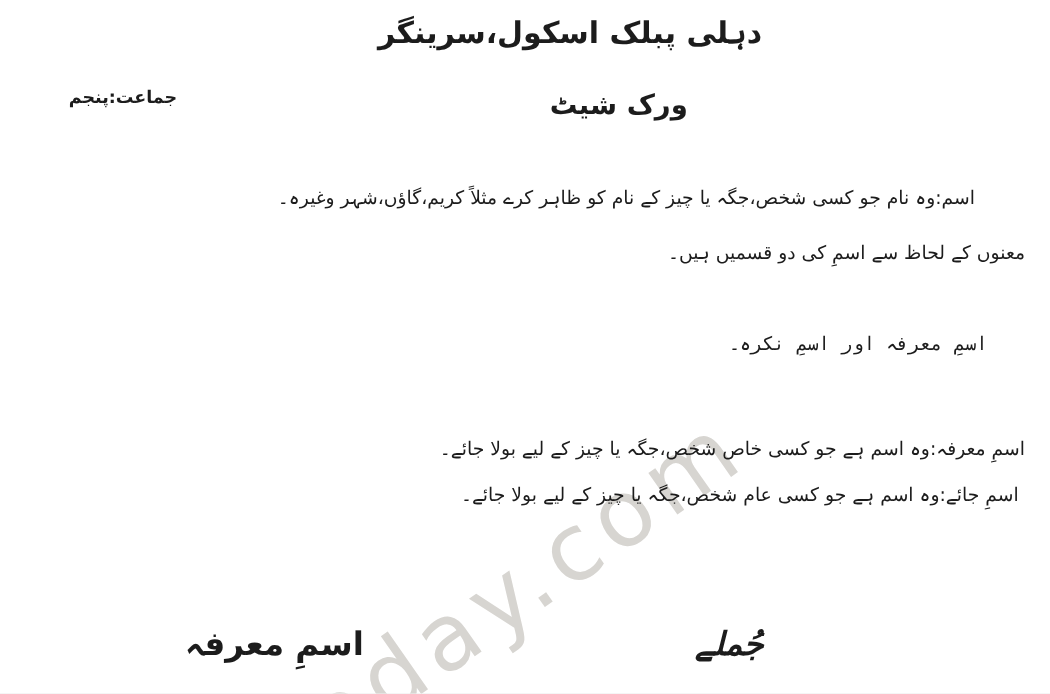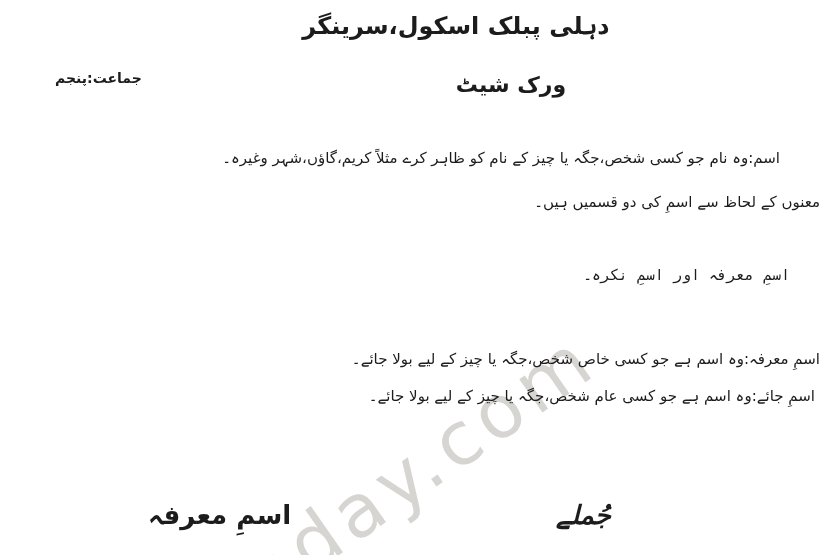--- a/index.html
+++ b/index.html
@@ -36,21 +36,20 @@
     font-weight:bold;
     white-space:nowrap;
   }
   .worksheet-title {
     position:absolute;
     top:72px; left:495px;
     transform:translateX(-50%);
     font-size:22px;
     font-weight:bold;
     white-space:nowrap;
-    margin-left:16px;
   }
   .class-label {
     position:absolute;
     top:70px; left:55px;
     font-size:14px;
     font-weight:bold;
     white-space:nowrap;
   }
   .line {
     position:absolute;

